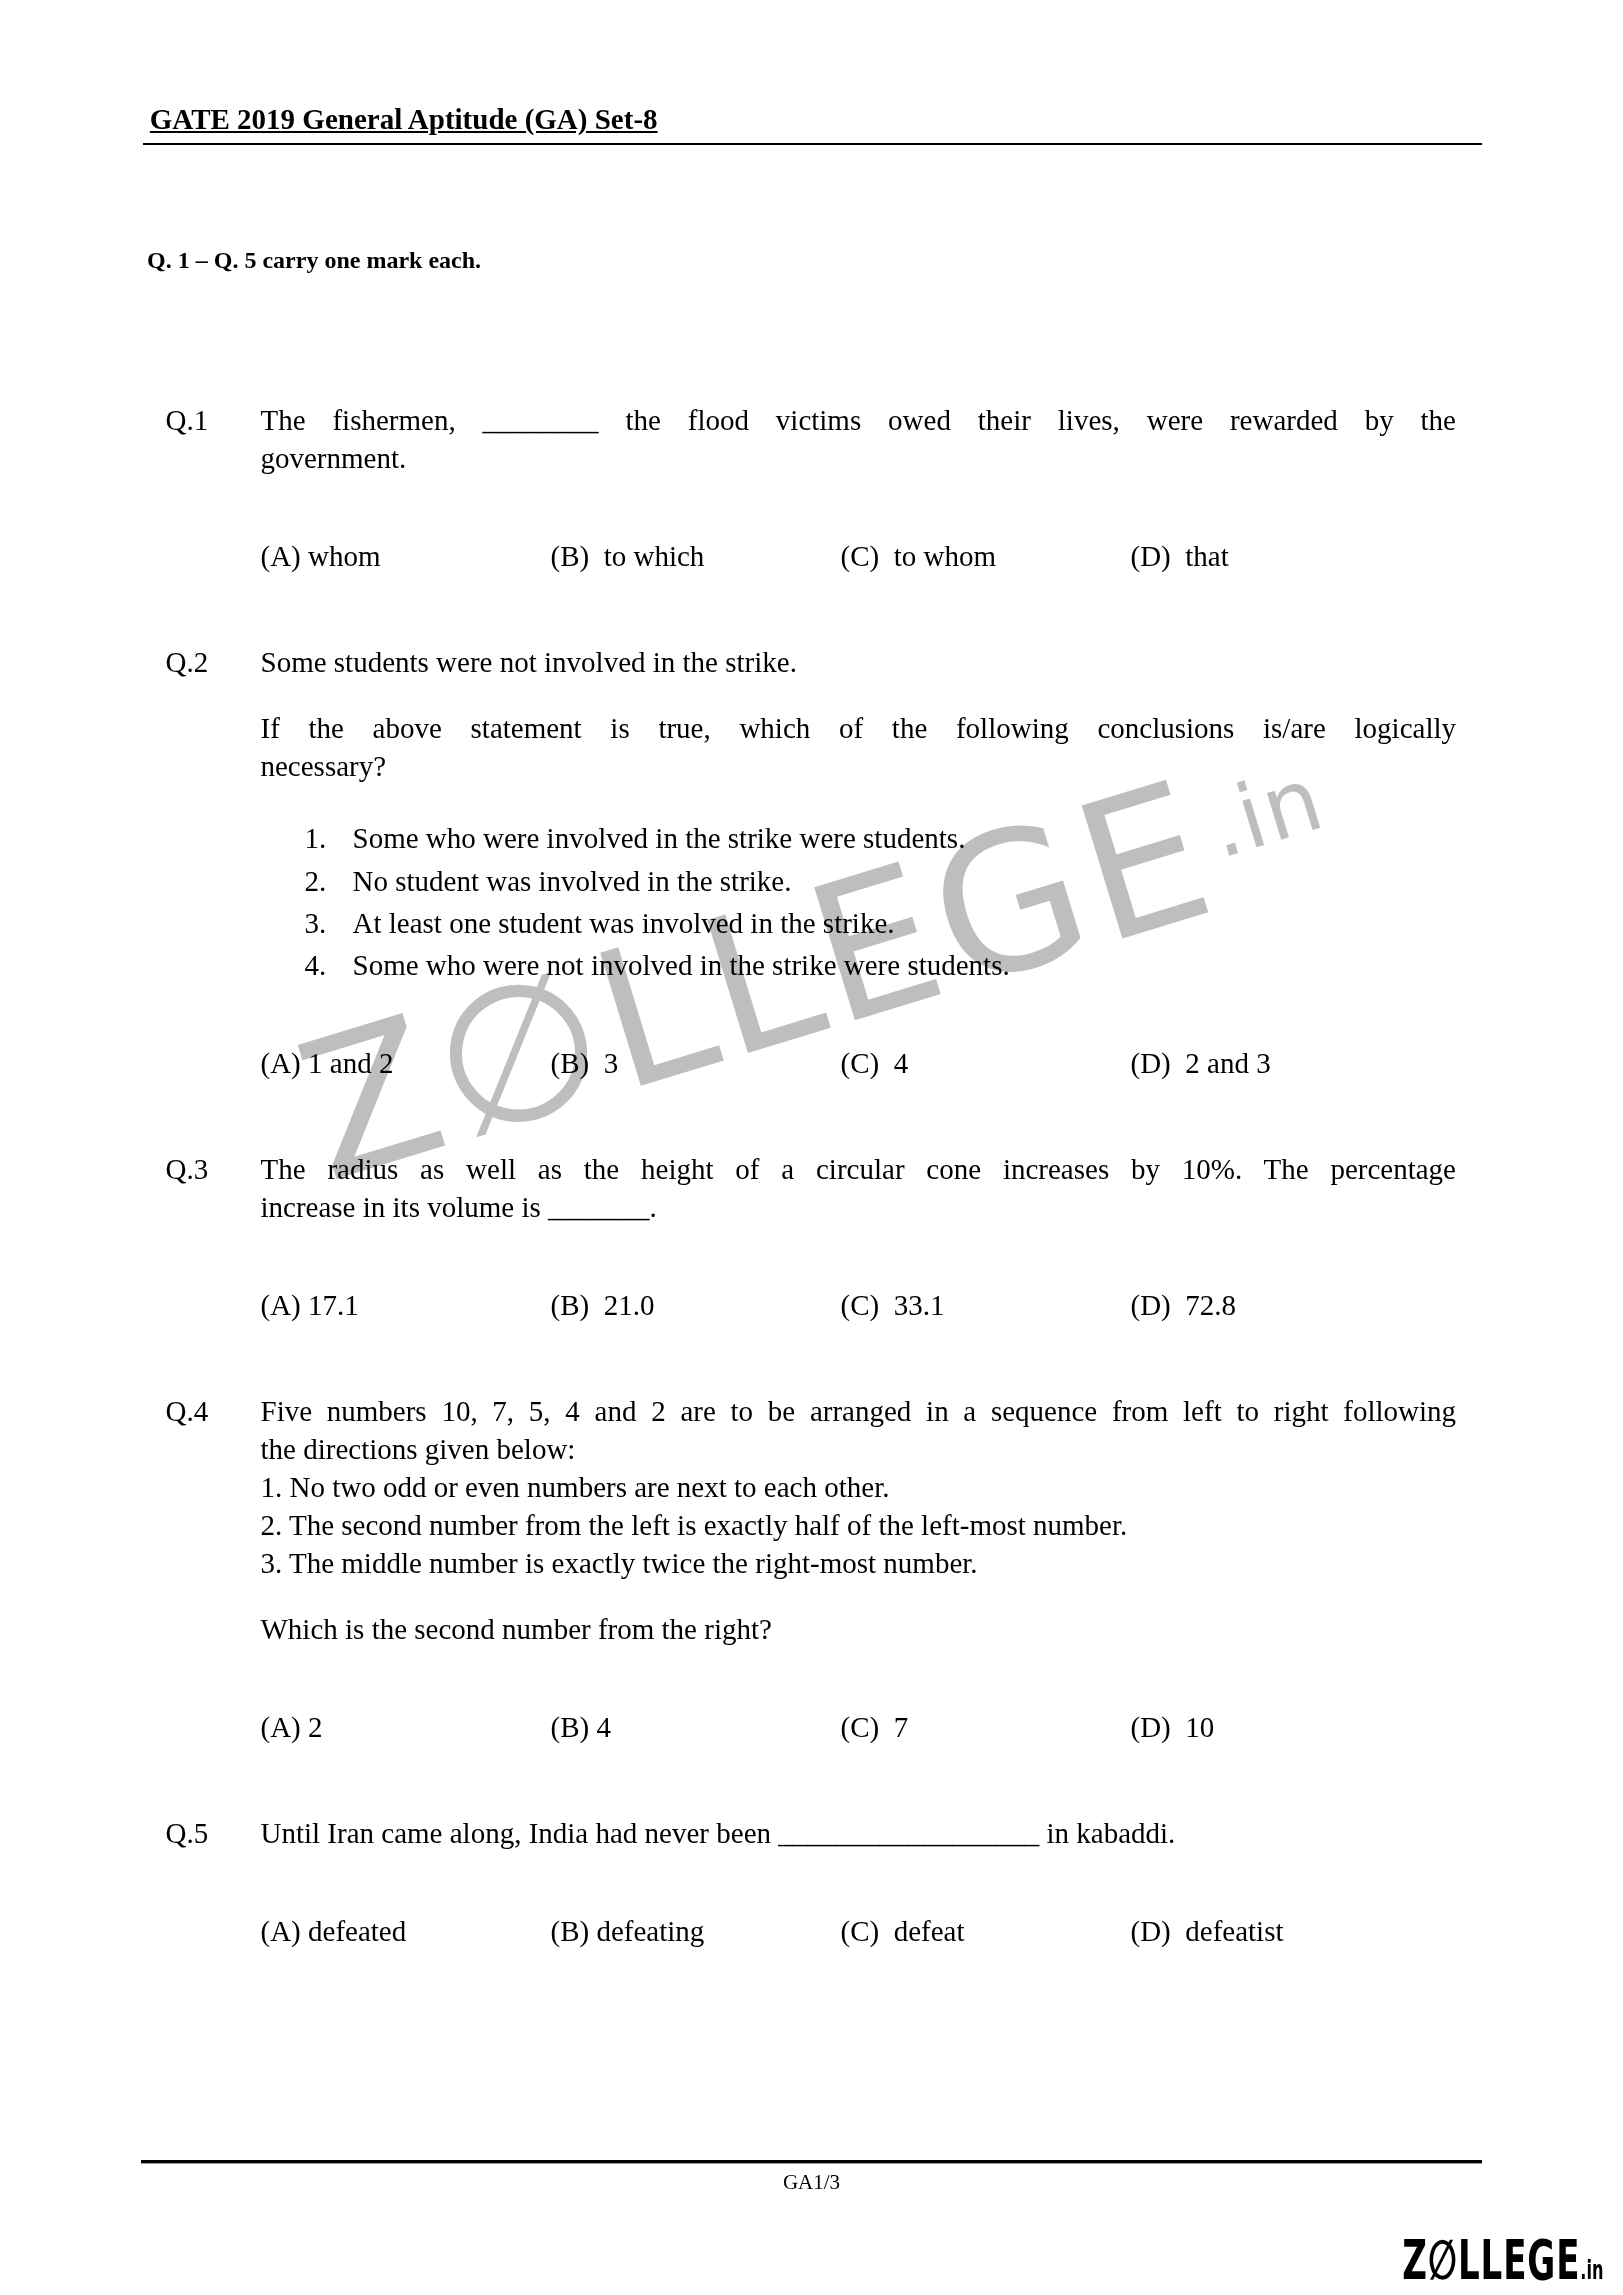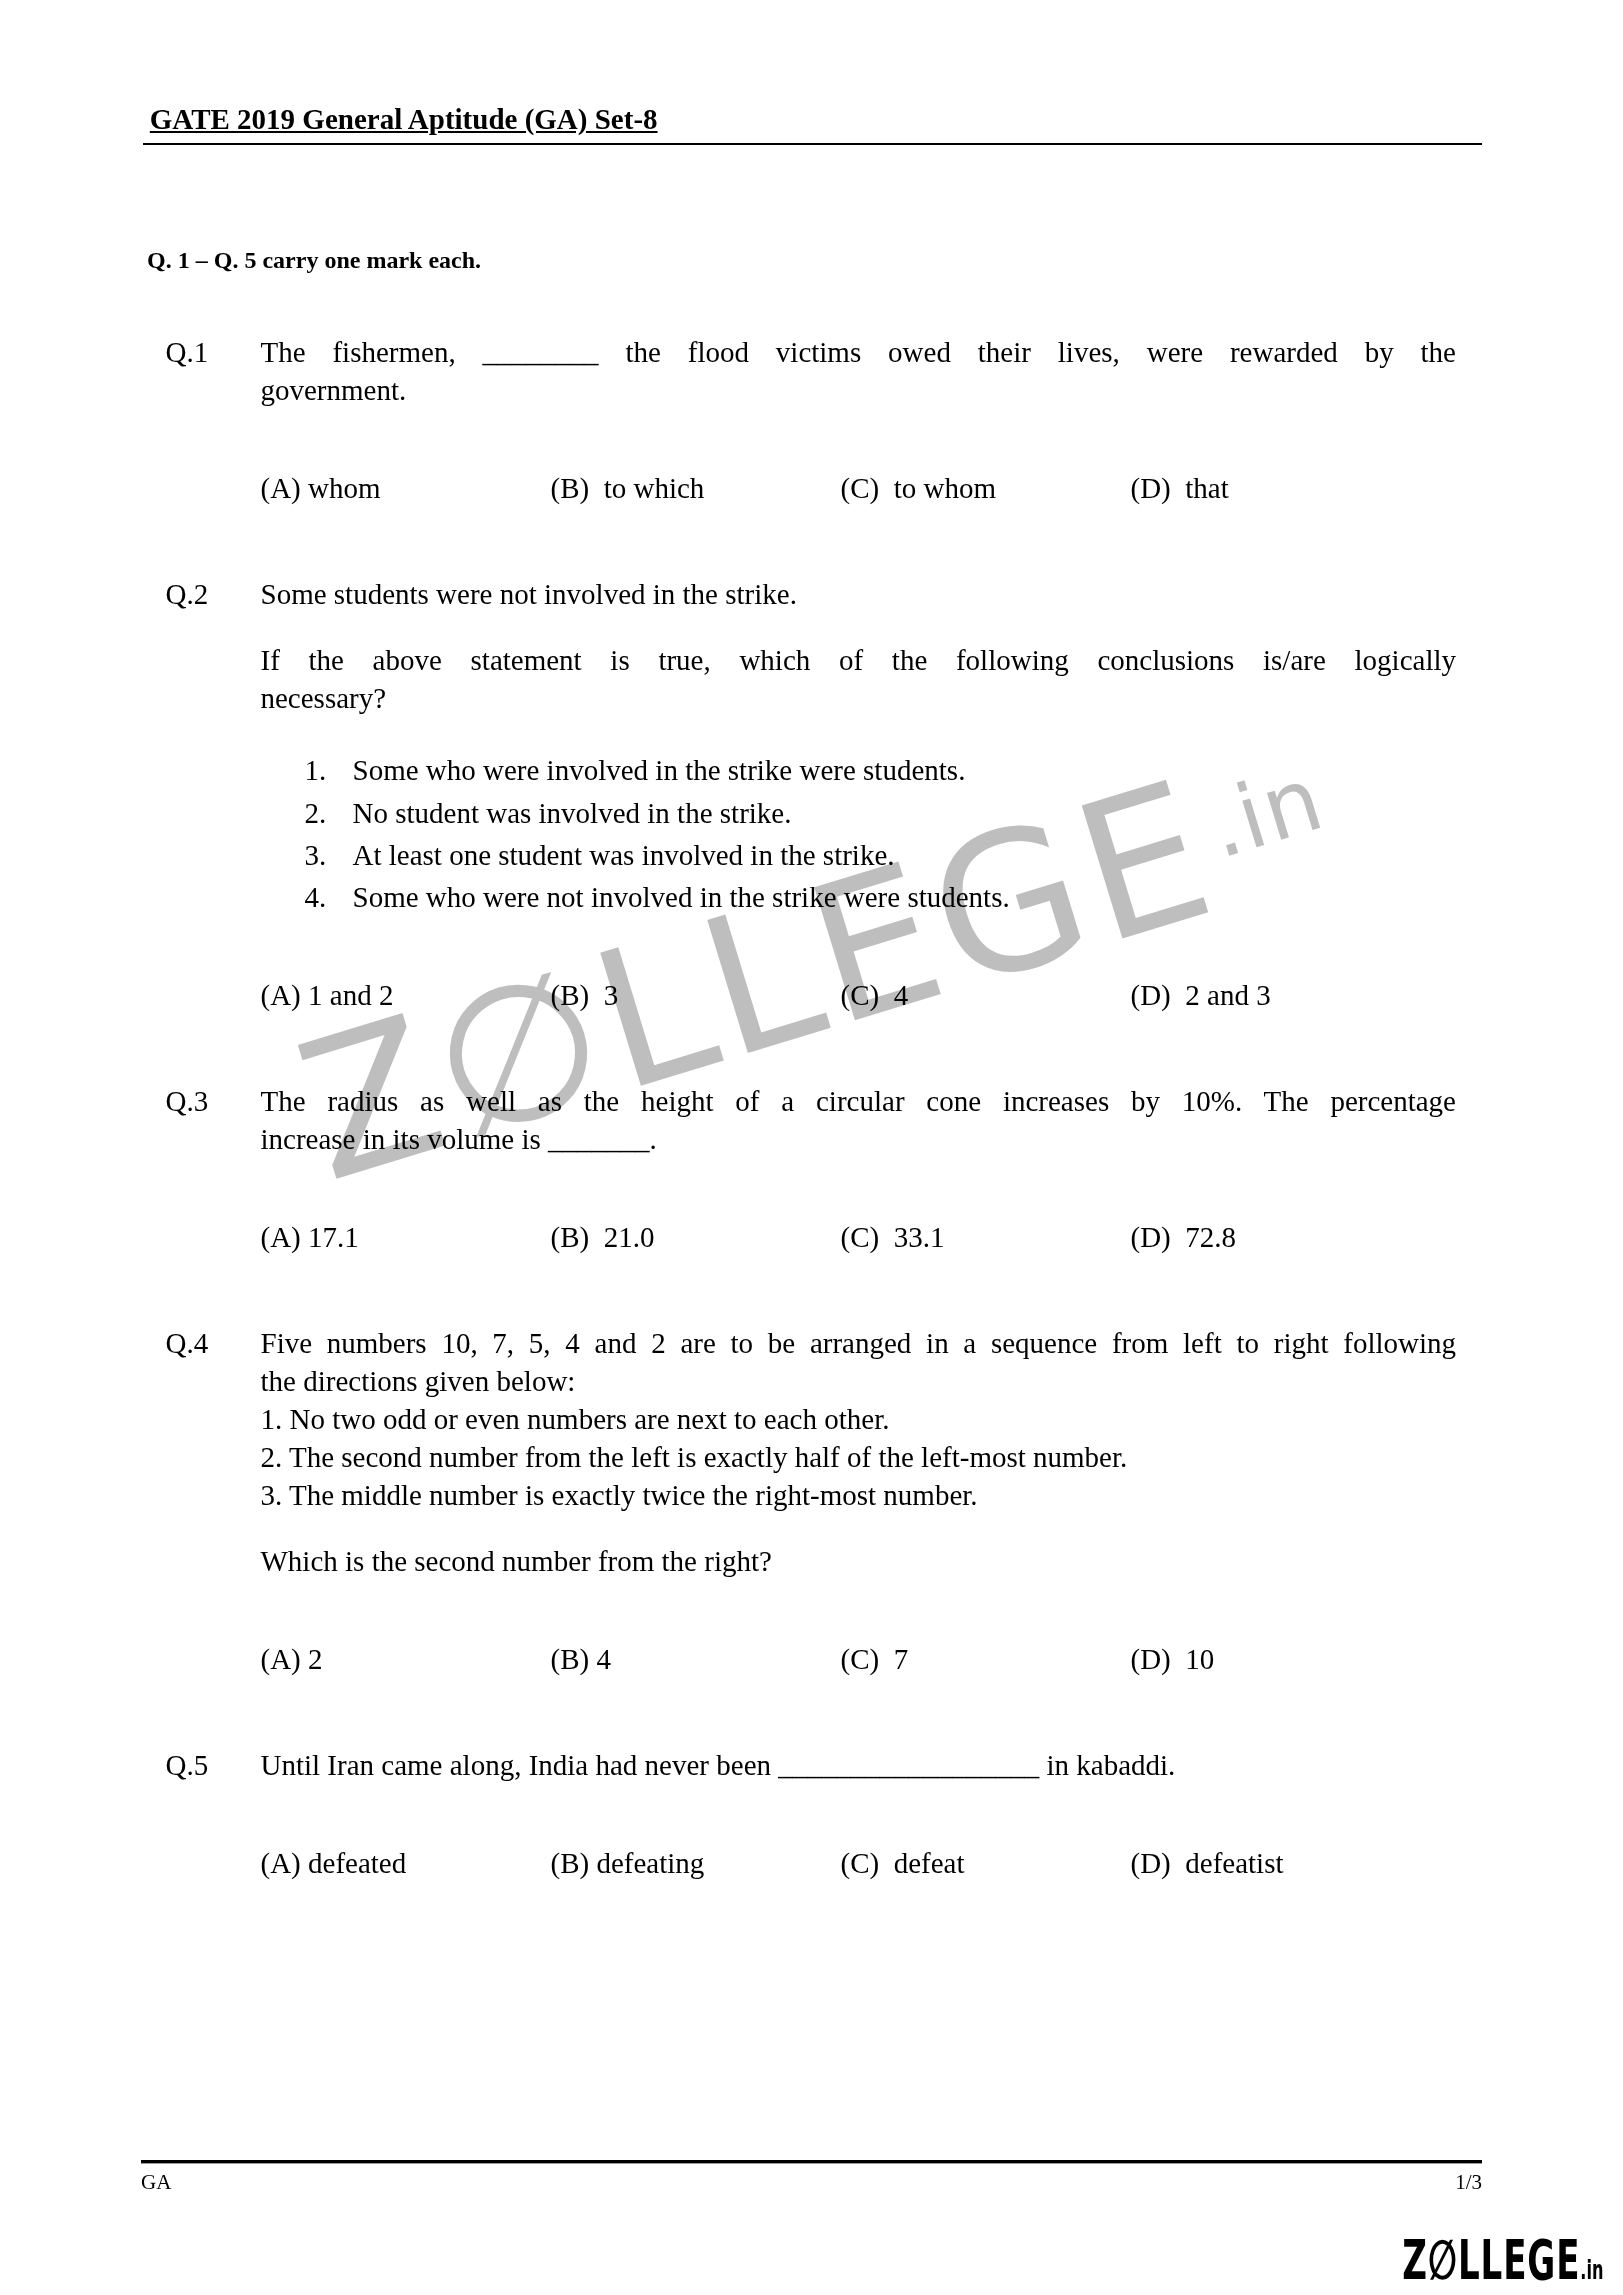--- a/index.html
+++ b/index.html
@@ -21,36 +21,36 @@
   .wm-suffix { font-size:89px; letter-spacing:1.4px; vertical-align:48px; margin-left:9.5px; }
 
   .content { position:relative; z-index:1; padding:102px 142px 0 143px; }
 
   .doc-title { font-size:29px; font-weight:bold; line-height:34px; margin-left:6.8px;text-decoration:underline; }
   .header-rule { height:2.7px; background:#000; margin-top:6.8px; }
 
   .section-heading { font-size:24px; font-weight:bold; line-height:41px; margin:95px 0 0 4.1px; }
 
   .q { display:grid; grid-template-columns:95px 1fr; padding-left:22.5px; margin-top:68px; }
-  .q.first { margin-top:52px;font-family:Liberation Serif, serif; }
+  .q.first { margin-top:120px;font-family:Liberation Serif, serif; }
   .qnum  { font-size:29px; line-height:38px; }
   .qbody { font-size:29px; line-height:38px; padding-right:26px; }
   .ln { margin:0; }
   .j  { text-align:justify; text-align-last:justify; }
   .gap { margin-top:28px;font-family:Liberation Serif, serif; }
 
   .concl { list-style:none; margin:34px 0 0 0; padding:0 0 0 44px; }
   .concl li { display:grid; grid-template-columns:48px 1fr; margin-bottom:4.1px; }
 
   .options { display:grid; grid-template-columns:290px 290px 290px 1fr; margin-top:60px; }
   .opt { white-space:pre; }
 
   .footer { position:absolute; left:141px; right:142px; top:2160px; z-index:1; }
   .footer-rule { height:2.7px; background:#000; border-bottom:1.4px solid #9a9a9a; }
-  .footer-row { display:flex; justify-content:space-between; font-size:21px; line-height:27px; margin-top:5.5px; }
+  .footer-row { display:flex; justify-content:center; font-size:21px; line-height:27px; margin-top:5.5px; }
 
   .brand { position:absolute; right:20.5px; top:2233px; z-index:1; font-family:"DejaVu Sans",sans-serif; }
   .brand-inner {
     display:inline-block; transform:scaleX(0.62); transform-origin:right center;
     font-size:55px; font-weight:bold; letter-spacing:1.4px; line-height:1; white-space:nowrap;
   }
   .brand-suffix { font-size:26px; letter-spacing:0; }
 </style>
 </head>
 <body>

